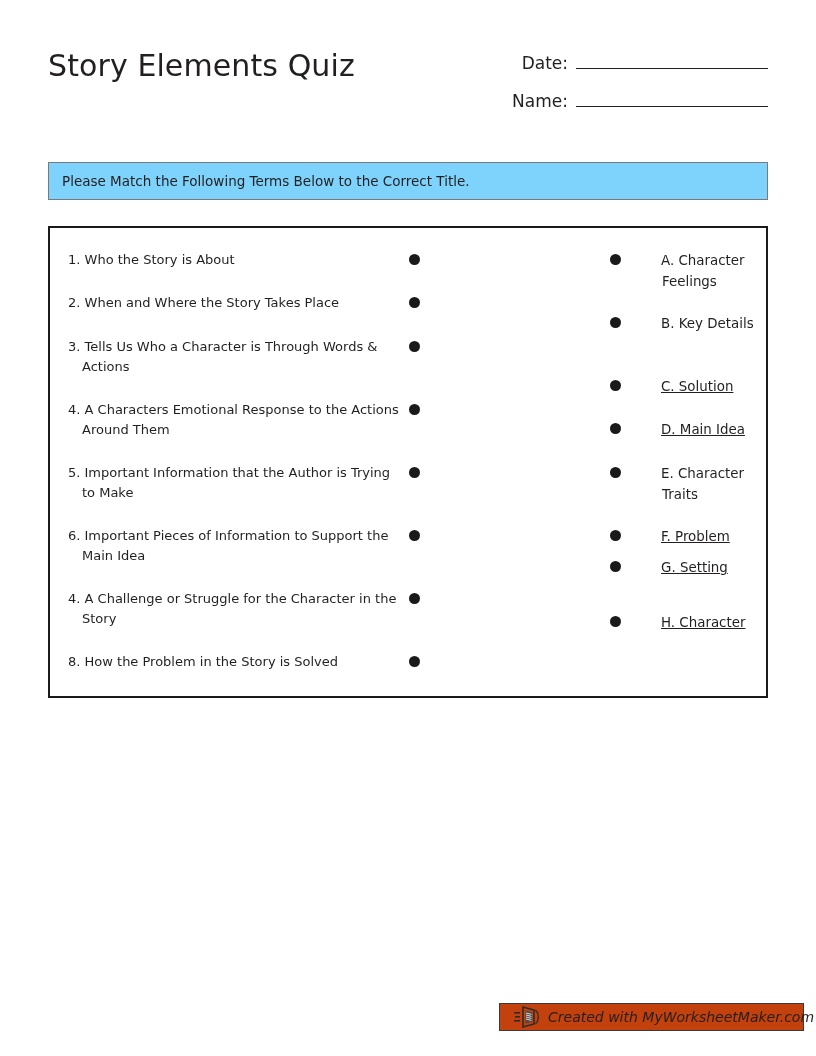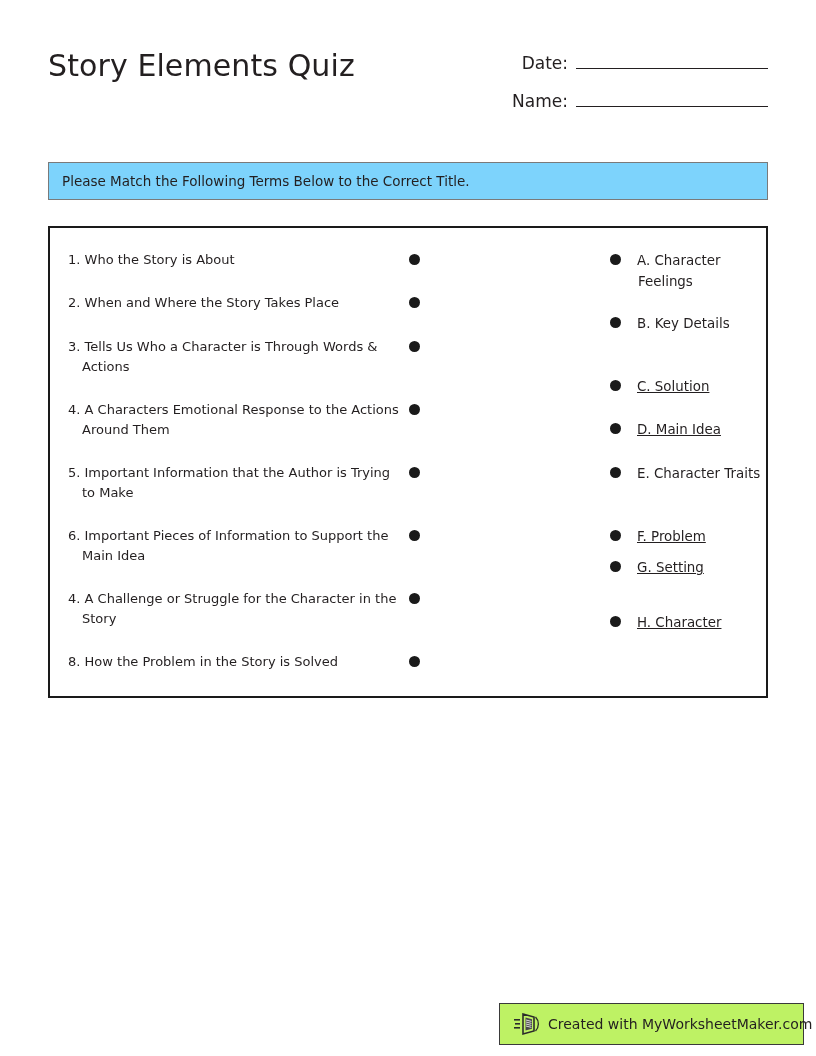--- a/index.html
+++ b/index.html
@@ -131,47 +131,49 @@
     margin-top: 4px;
   }
 
   
   .a-item {
     position: absolute;
     left: 0px;
     width: 160px;
     display: flex;
     align-items: flex-start;
+    gap: 24px;
   }
   .a-dot {
     margin-right: 0;
   }
   .a-text {
     flex: 1 1 auto;
     font-size: 13.4px;
     line-height: 21px;
     color: #231f20;
     padding-left: 17px;
     text-indent: -1px;
   }
   .a-label { white-space: nowrap; text-decoration: underline; }
 
   
   .footer-badge {
     position: absolute;
     left: 499px;
     top: 1003px;
     width: 305px;
-    height: 42px;
+    height: 28px;
     box-sizing: border-box;
     border: 1px solid #3a3a3a;
-    background: #bef264;
+    background: #c2410c;
     display: flex;
     align-items: center;
     padding-left: 14px;
+    font-style: italic;
   }
   .footer-logo {
     flex: 0 0 auto;
     width: 26px;
     height: 24px;
     margin-right: 8px;
     display: block;
   }
   .footer-text {
     font-size: 14px;

